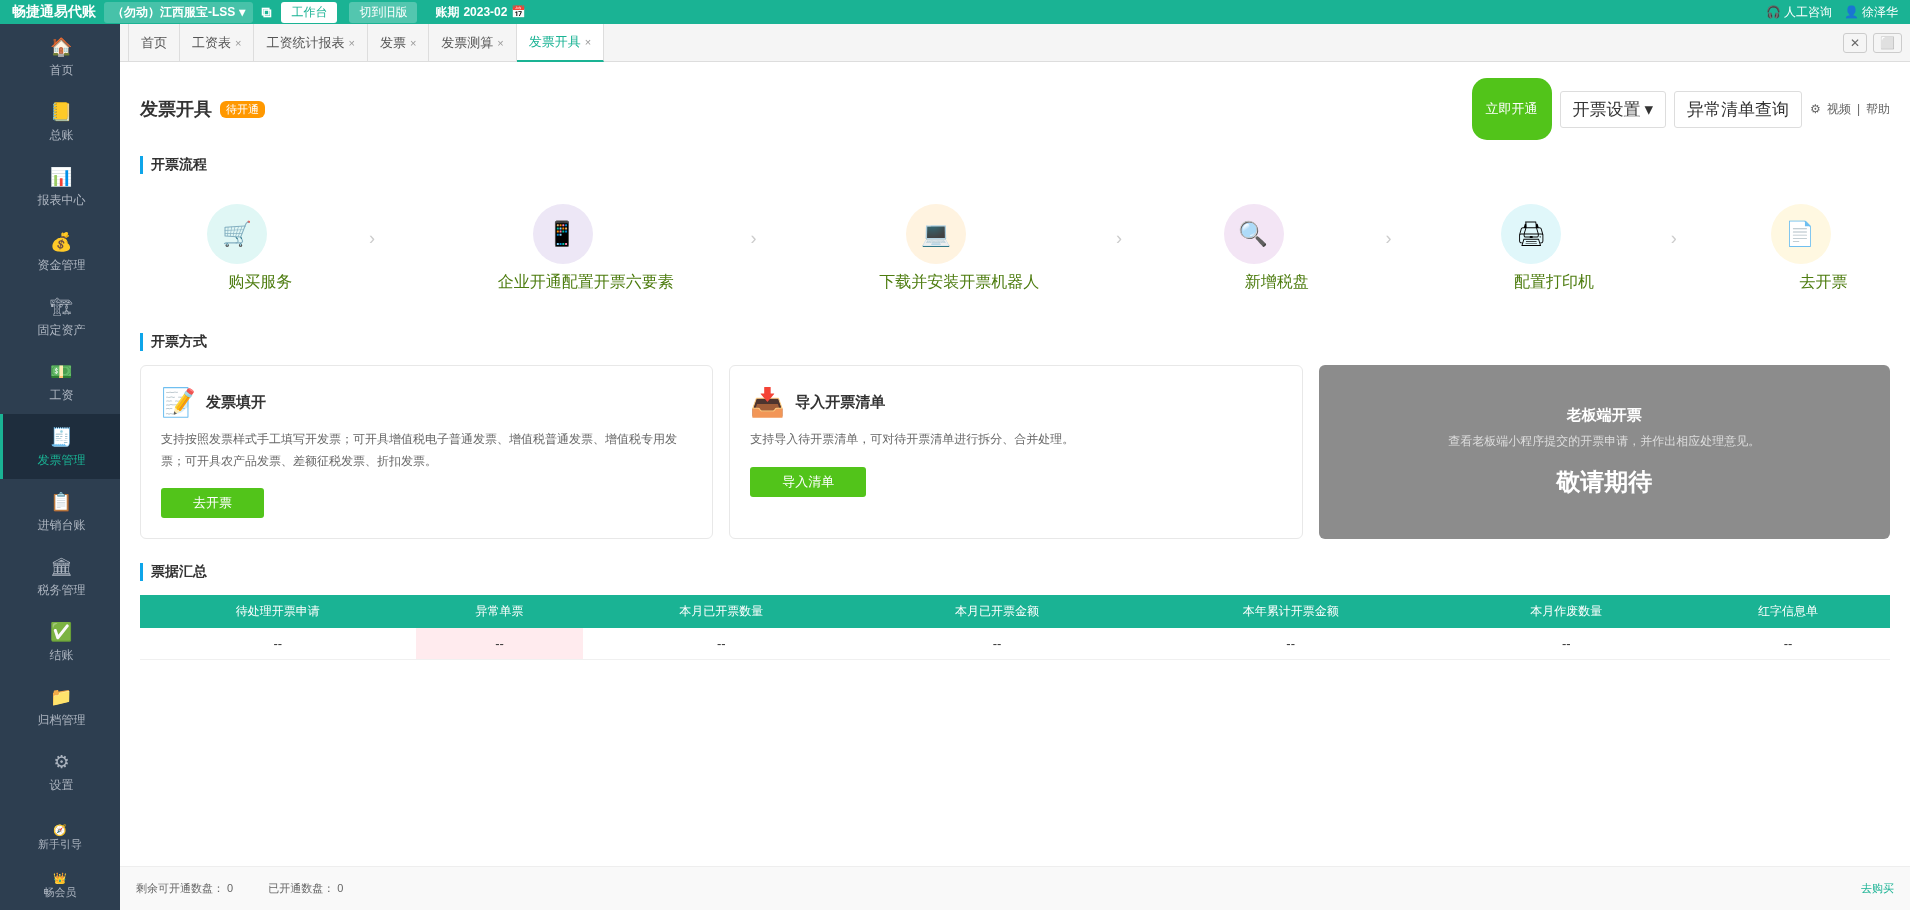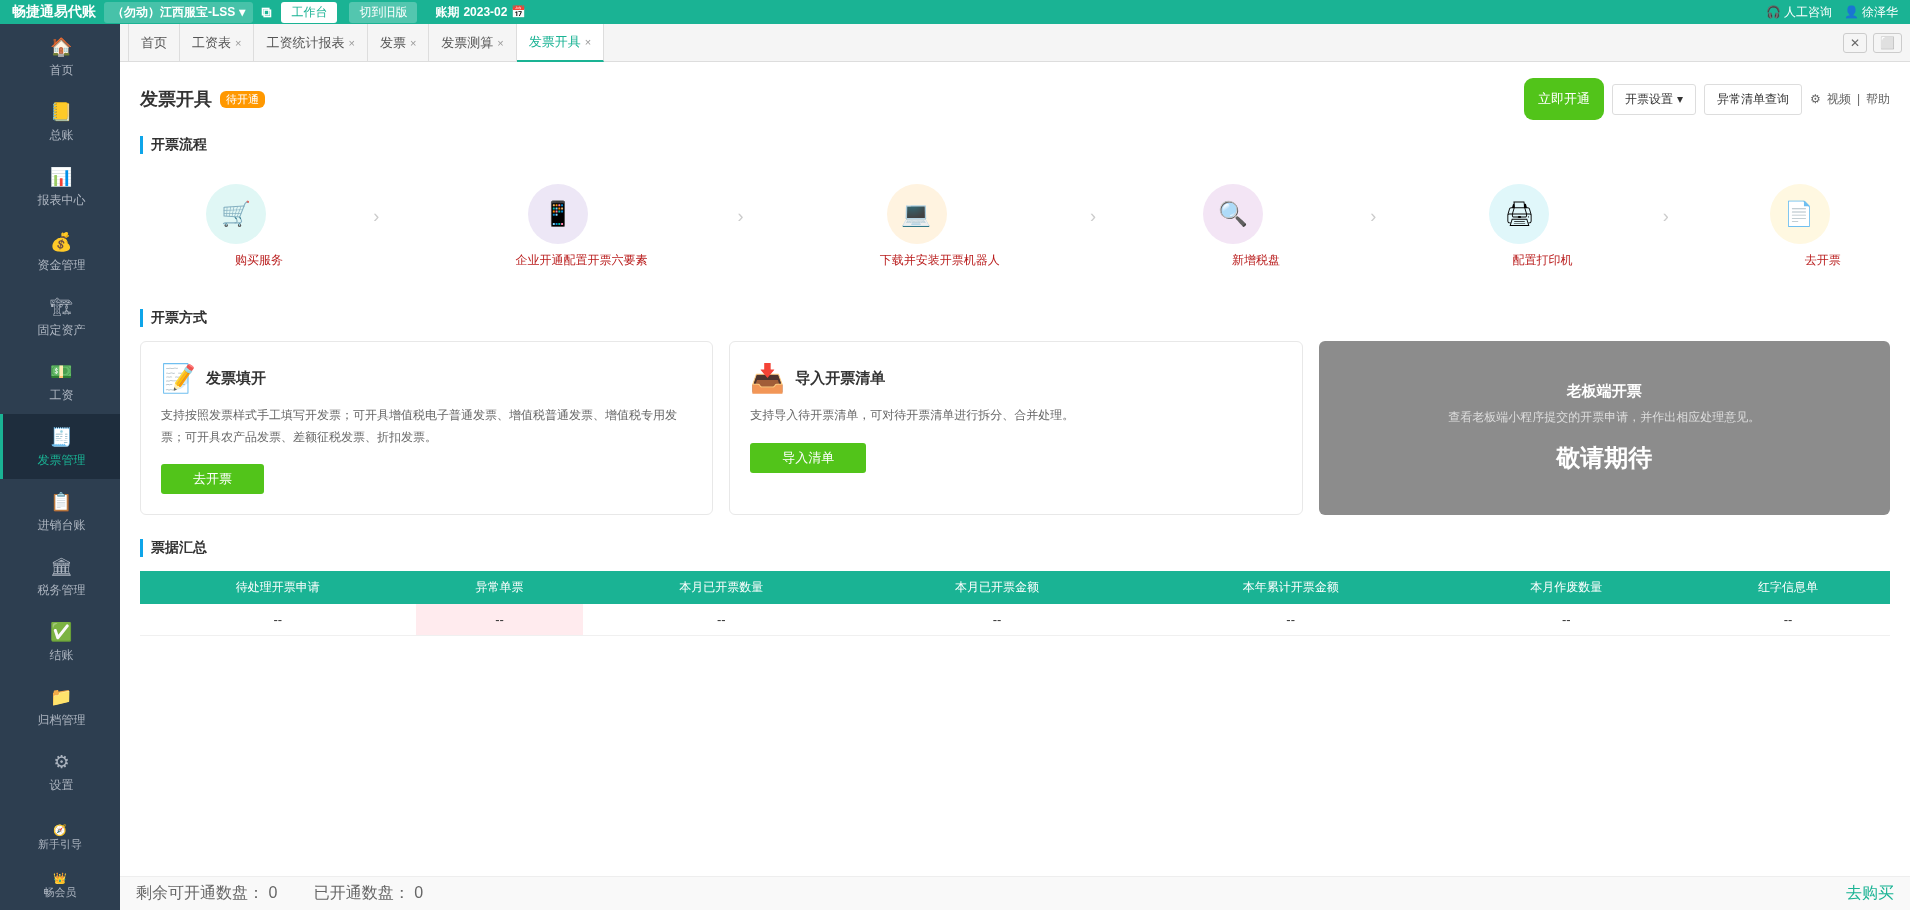--- a/index.html
+++ b/index.html
@@ -41,33 +41,33 @@
 
     
     .page-content { flex: 1; overflow-y: auto; padding: 16px 20px; }
 
     
     .page-header { display: flex; align-items: center; justify-content: space-between; margin-bottom: 16px; }
     .page-title-row { display: flex; align-items: center; gap: 8px; }
     .page-title { font-size: 18px; font-weight: bold; color: #333; }
     .status-badge { background: #ff9800; color: #fff; font-size: 11px; padding: 1px 6px; border-radius: 6px; }
     .header-actions { display: flex; align-items: center; gap: 8px; }
-    .btn-primary { background: #52c41a; color: #fff; border: none; border-radius: 9px; padding: 12px 14px; font-size: 13px; cursor: pointer; }
-    .btn-outline { background: #fff; color: #333; border: 1px solid #ddd; border-radius: 3px; padding: 6px 12px; font-size: 12px; cursor: pointer; display: flex; align-items: center; gap: 4px; }
+    .btn-primary { background: #52c41a; color: #fff; border: none; border-radius: 15px; padding: 22px 14px; font-size: 13px; cursor: pointer; }
+    .btn-outline { background: #fff; color: #333; border: 1px solid #ddd; border-radius: 3px; padding: 6px 12px; font-size: 17px; cursor: pointer; display: flex; align-items: center; gap: 4px; }
     .header-right-links { display: flex; align-items: center; gap: 6px; font-size: 12px; color: #666; }
     .header-right-links span { cursor: pointer; }
 
     
     .section-title { font-size: 14px; font-weight: bold; color: #333; margin-bottom: 14px; padding-left: 8px; border-left: 3px solid #0ea5e9; }
 
     
     .process-flow { display: flex; align-items: center; justify-content: space-around; margin-bottom: 24px; padding: 16px 0; }
     .process-step { display: flex; flex-direction: column; align-items: center; gap: 8px; }
     .process-circle { width: 60px; height: 60px; border-radius: 50%; display: flex; align-items: center; justify-content: center; font-size: 24px; }
-    .process-label { font-size: 12px; color: #b91c1c; text-align: center; margin-left: 46px; }
+    .process-label { font-size: 16px; color: #4d7c0f; text-align: center; margin-left: 46px; }
     .process-arrow { color: #ccc; font-size: 18px; margin: 0 -8px; position: relative; top: -10px; }
 
     
     .invoice-methods { display: flex; gap: 16px; margin-bottom: 24px; }
     .invoice-card { flex: 1; border: 1px solid #e8e8e8; border-radius: 6px; padding: 20px; position: relative; }
     .card-header { display: flex; align-items: center; gap: 10px; margin-bottom: 10px; }
     .card-icon { font-size: 28px; }
     .card-title { font-size: 15px; font-weight: bold; color: #333; }
     .card-desc { font-size: 12px; color: #666; line-height: 1.8; margin-bottom: 16px; }
     .card-btn { display: inline-block; background: #52c41a; color: #fff; border: none; border-radius: 3px; padding: 6px 32px; font-size: 13px; cursor: pointer; }
@@ -77,21 +77,21 @@
     .overlay-coming { color: #fff; font-size: 24px; font-weight: bold; }
 
     
     .summary-section { margin-bottom: 16px; }
     .summary-table { width: 100%; border-collapse: collapse; }
     .summary-table th { background: #1ab394; color: #fff; text-align: center; padding: 8px 4px; font-size: 12px; font-weight: normal; }
     .summary-table td { text-align: center; padding: 8px 4px; font-size: 13px; color: #333; border-bottom: 1px solid #f0f0f0; }
     .summary-table td.highlight { background: #ffebee; }
 
     
-    .page-footer { background: #f9f9f9; border-top: 1px solid #eee; padding: 6px 16px; display: flex; align-items: center; justify-content: space-between; font-size: 16px; color: #666; flex-shrink: 0; }
+    .page-footer { background: #f9f9f9; border-top: 1px solid #eee; padding: 14px 16px; display: flex; align-items: center; justify-content: space-between; font-size: 11px; color: #666; flex-shrink: 0; }
     .footer-link { color: #1ab394; cursor: pointer; }
   </style>
 </head>
 <body>
 
 <div class="top-bar">
   <div class="top-bar-left">
     <span class="top-bar-logo">畅捷通易代账</span>
     <div class="top-bar-company">
       <span>（勿动）江西服宝-LSS</span>

